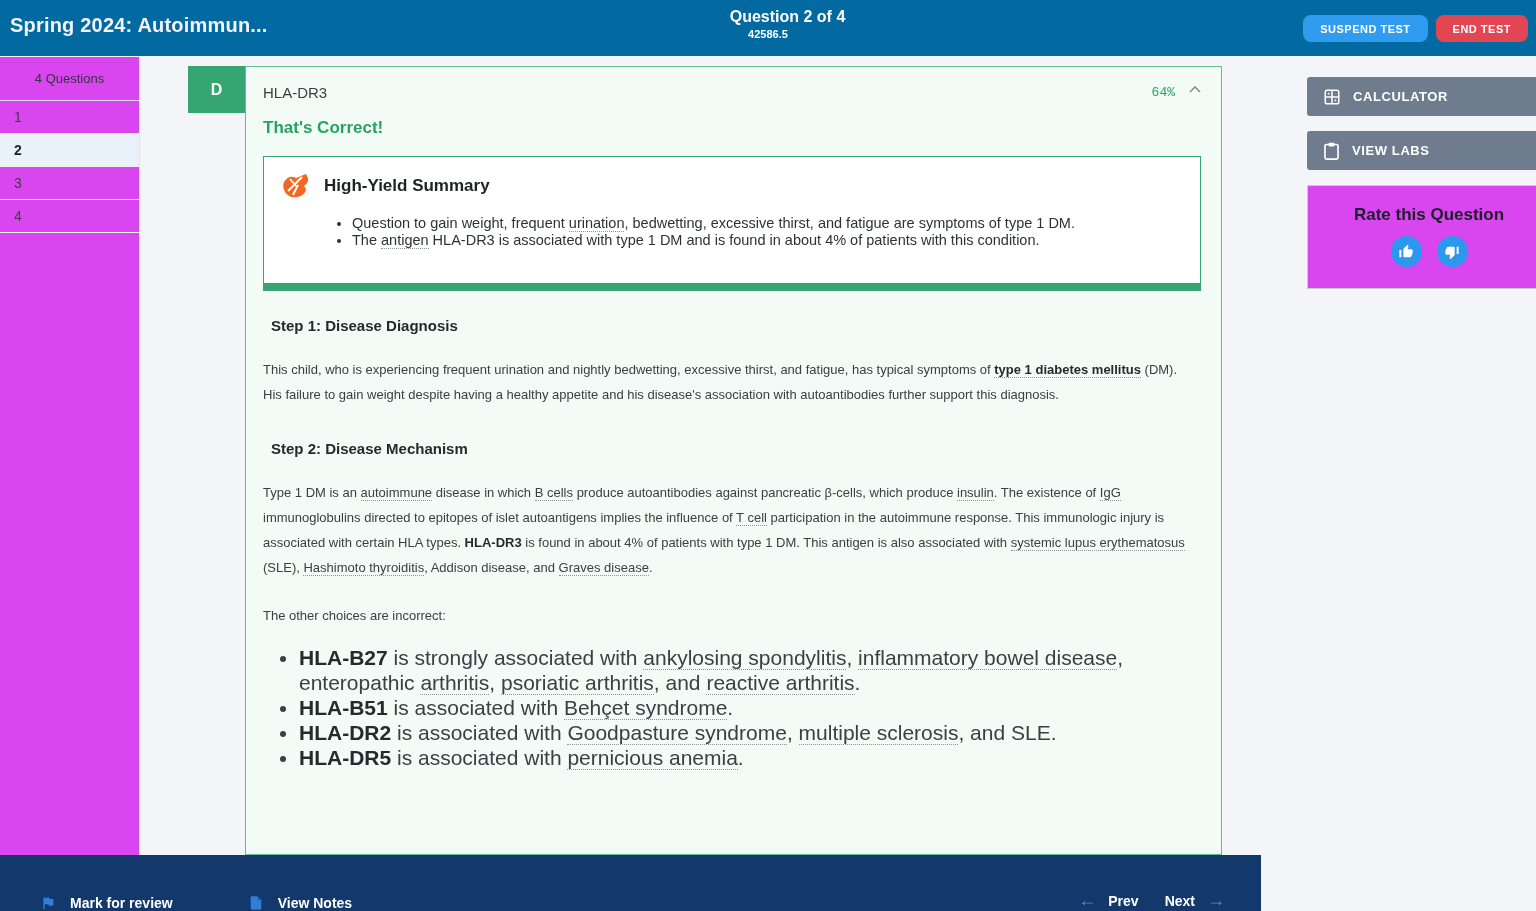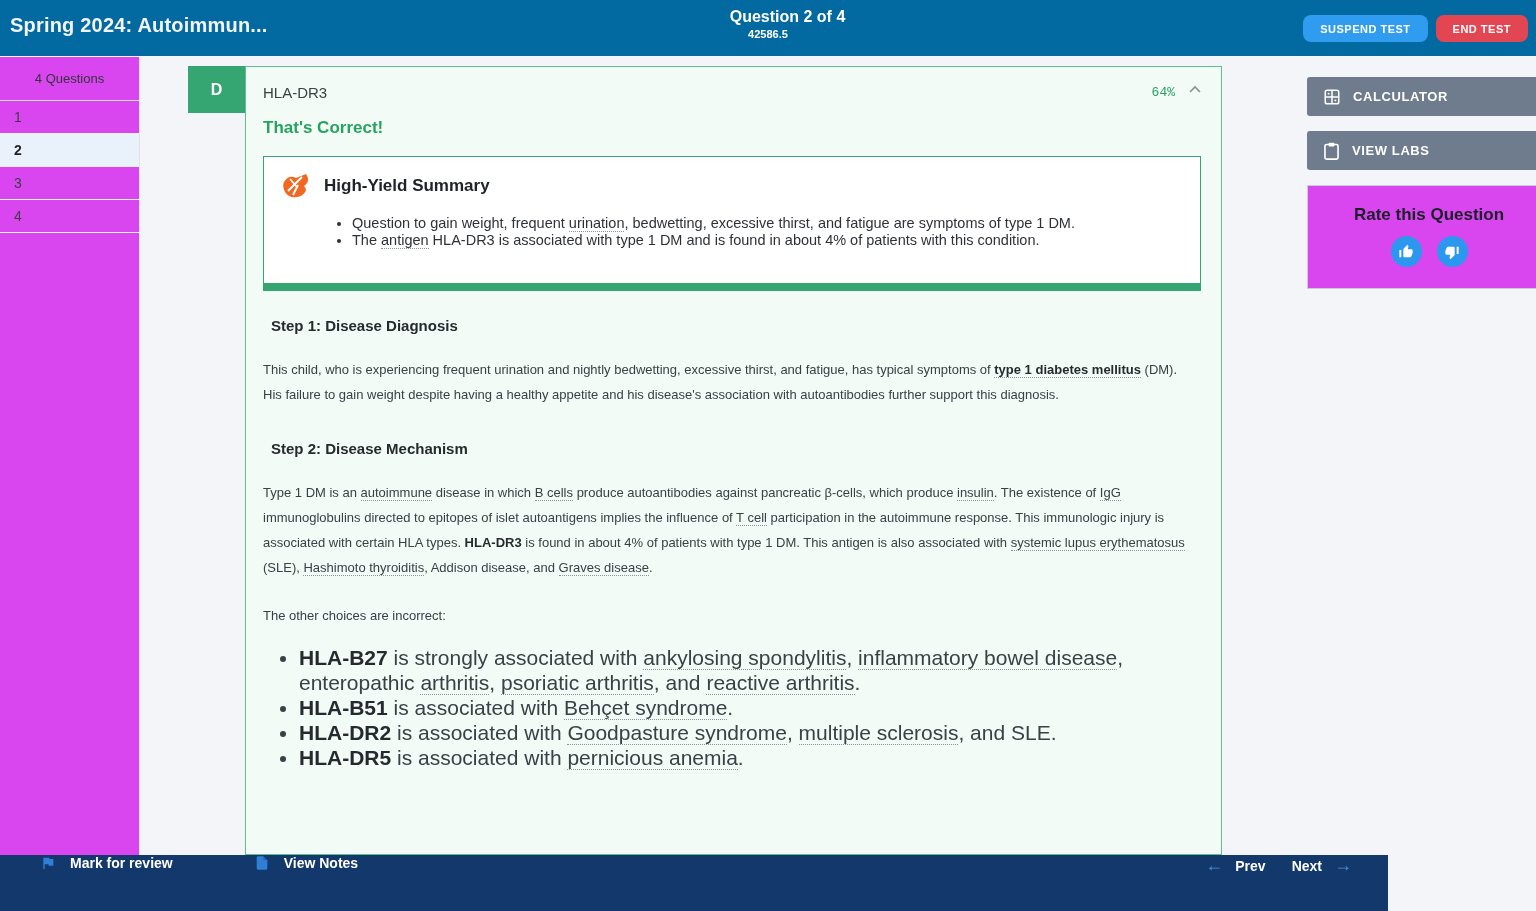--- a/index.html
+++ b/index.html
@@ -69,22 +69,22 @@
     display:flex; align-items:center; gap:12px; padding-left:16px; cursor:pointer;
     margin-bottom:15px; }
   .rate-panel { width:244px; height:104px; background:#d946ef; border:1px solid #c8cdd4;
     margin-top:0px; text-align:center; }
   .rate-title { margin-top:19px; font-size:17px; font-weight:bold; color:#1b1f27; }
   .rate-btns { display:flex; justify-content:center; gap:15px; margin-top:11px; }
   .rate-circle { width:31px; height:31px; border-radius:50%; background:#2c97ee; border:none;
     display:flex; align-items:center; justify-content:center; cursor:pointer; }
 
   
-  .footer { position:absolute; left:0; bottom:0; width:1388px; height:56px;
-    background:#13386b; color:#fff; z-index:30; display:flex; align-items:flex-start;gap:6px; }
+  .footer { position:absolute; left:0; bottom:0; width:1261px; height:56px;
+    background:#13386b; color:#fff; z-index:30; display:flex; align-items:flex-end; }
   .foot-item { display:flex; align-items:center; gap:14px; font-size:14px; font-weight:bold;
     cursor:pointer; }
   .foot-mark { margin-left:40px; }
   .foot-notes { margin-left:75px; }
   .foot-nav { margin-left:auto; display:flex; align-items:center; gap:26px;
     margin-right:36px; }
   .nav-arrow { color:#4b8fd9; font-size:18px; font-weight:bold; }
   .foot-nav .foot-item { gap:12px; }
 </style>
 </head>

